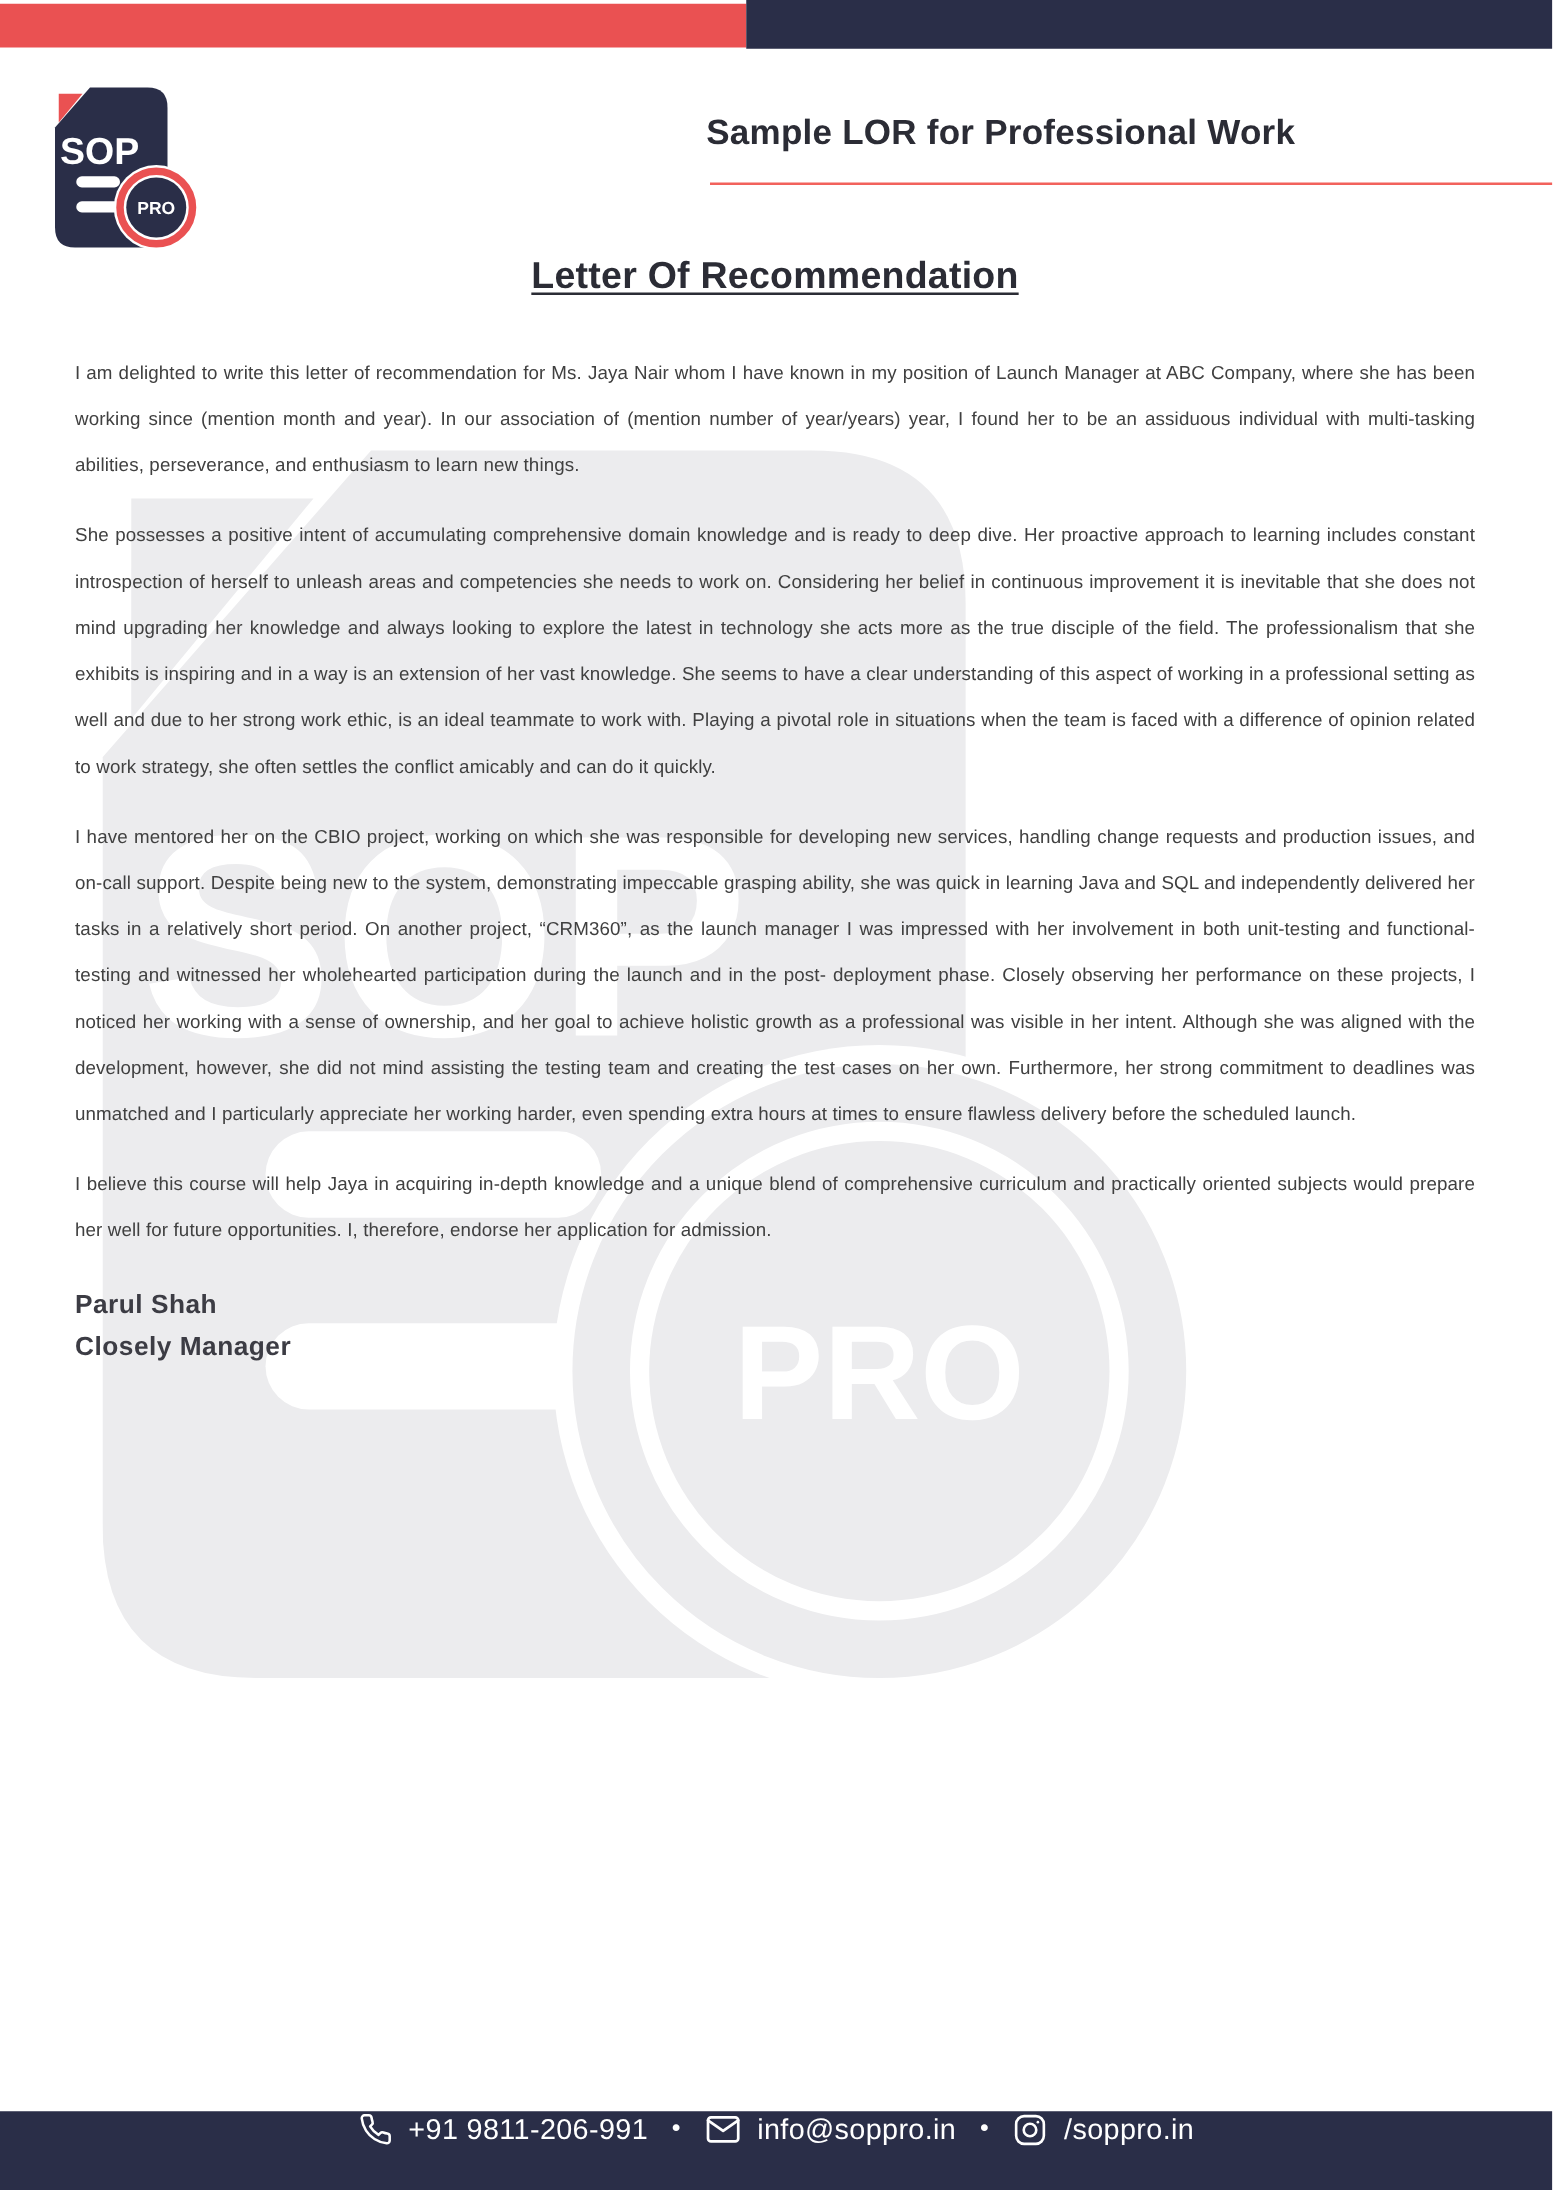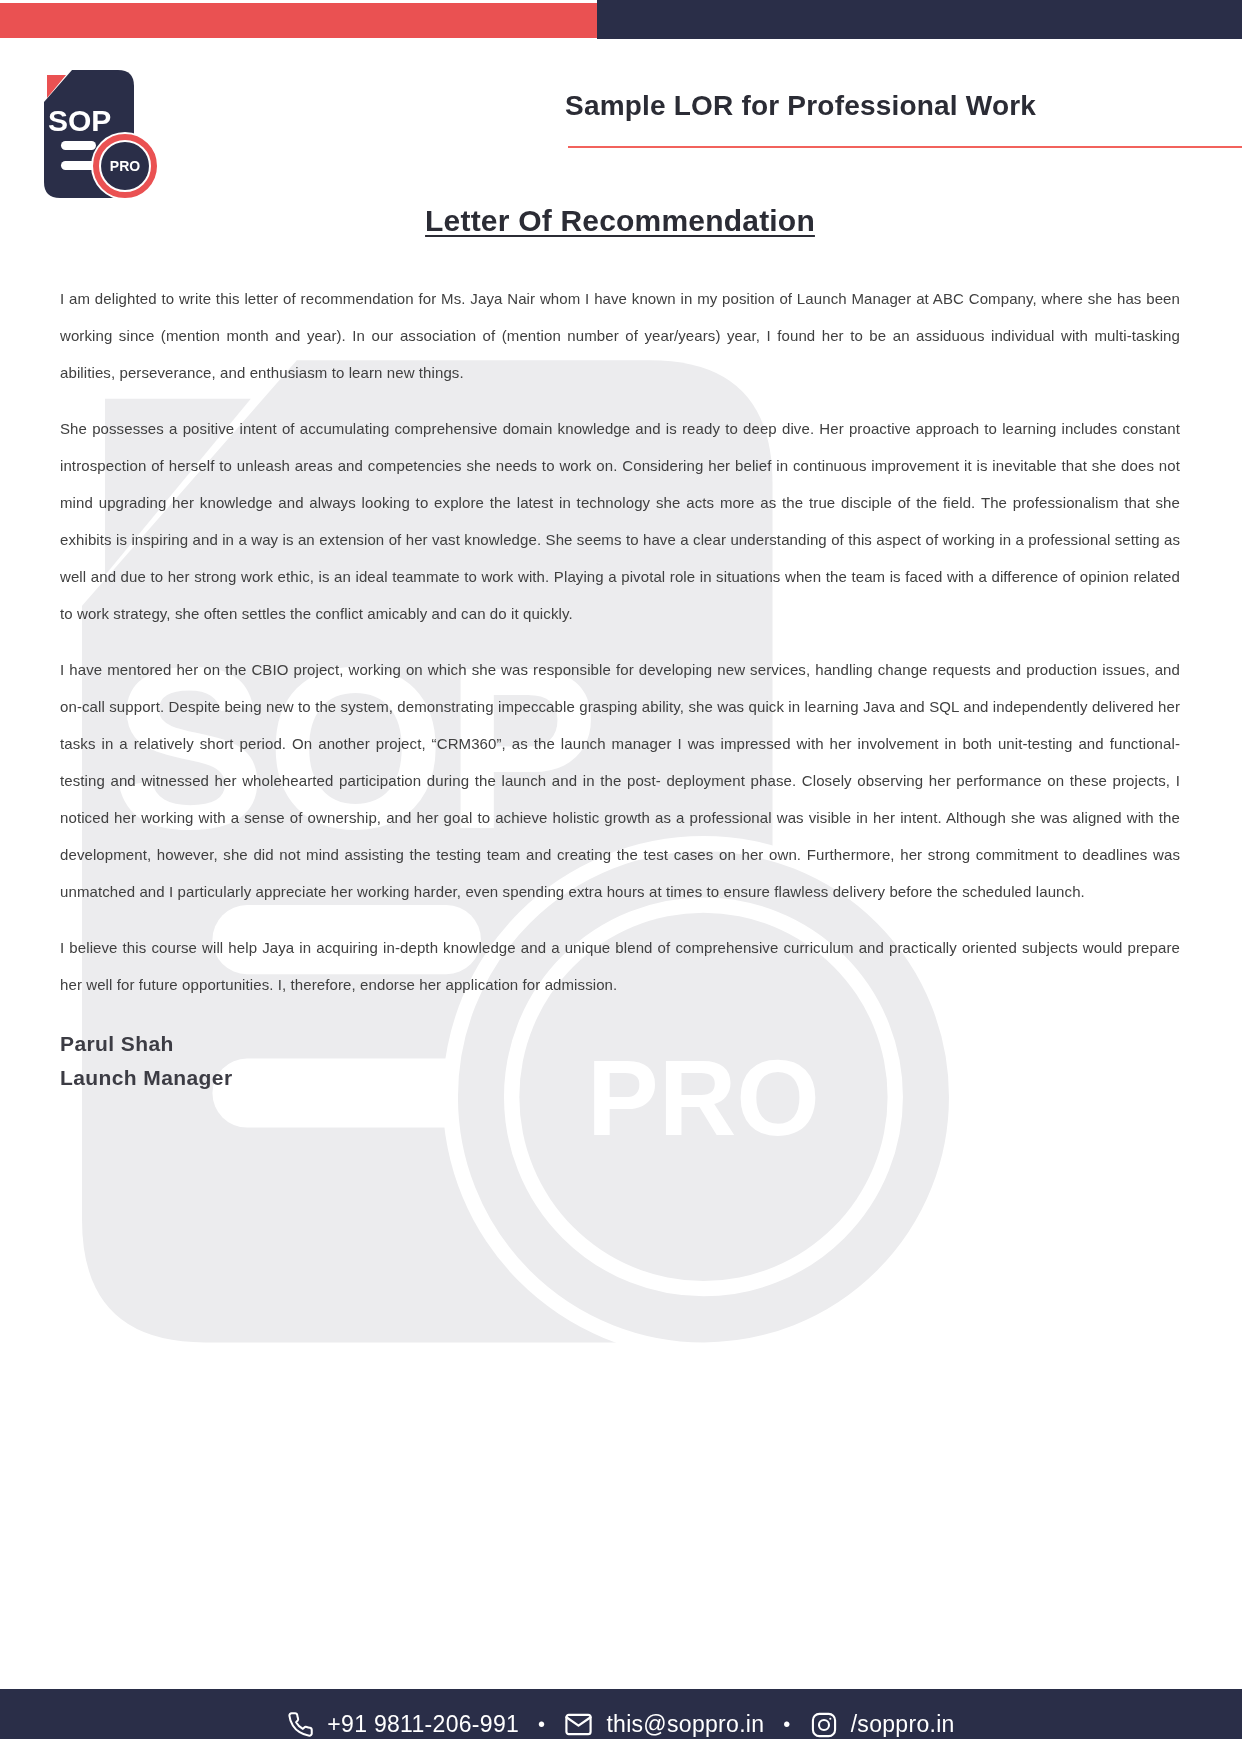--- a/index.html
+++ b/index.html
@@ -53,23 +53,23 @@
   .para {
     font-size: 15px; line-height: 37px; color: #404040;
     text-align: justify; letter-spacing: 0.1px;
     margin-bottom: 19px;
   }
   .signature { margin-top: 24px; font-size: 21px; line-height: 34px; color: #3c3c44; letter-spacing: 0.4px; font-weight: bold; }
   .signature div { margin-bottom: 0; }
 
   
   .footer-bar {
-    position: absolute; left: 0; top: 1689px; width: 100%; height: 50px;
+    position: absolute; left: 0; top: 1689px; width: 100%; height: 63px;
     background: #2a2e48; color: #ffffff;
-    display: flex; align-items: flex-end; justify-content: center;
+    display: flex; align-items: flex-start; justify-content: center;
   }
   .footer-inner { display: flex; align-items: center; gap: 13px; font-size: 23px; font-weight: 500; letter-spacing: 0.3px; }
   .footer-inner .sep { font-size: 20px; padding: 0 6px; }
   .footer-icon { display: inline-flex; align-items: center; }
   .footer-item { display: inline-flex; align-items: center; gap: 13px; }
 </style>
 </head>
 <body>
 
 <div class="page">
@@ -113,21 +113,21 @@
   <div class="content">
     <div class="letter-heading">Letter Of Recommendation</div>
 
     <p class="para">I am delighted to write this letter of recommendation for Ms. Jaya Nair whom I have known in my position of Launch Manager at ABC Company, where she has been working since (mention month and year). In our association of (mention number of year/years) year, I found her to be an assiduous individual with multi-tasking abilities, perseverance, and enthusiasm to learn new things.</p>
     <p class="para">She possesses a positive intent of accumulating comprehensive domain knowledge and is ready to deep dive. Her proactive approach to learning includes constant introspection of herself to unleash areas and competencies she needs to work on. Considering her belief in continuous improvement it is inevitable that she does not mind upgrading her knowledge and always looking to explore the latest in technology she acts more as the true disciple of the field. The professionalism that she exhibits is inspiring and in a way is an extension of her vast knowledge. She seems to have a clear understanding of this aspect of working in a professional setting as well and due to her strong work ethic, is an ideal teammate to work with. Playing a pivotal role in situations when the team is faced with a difference of opinion related to work strategy, she often settles the conflict amicably and can do it quickly.</p>
     <p class="para">I have mentored her on the CBIO project, working on which she was responsible for developing new services, handling change requests and production issues, and on-call support. Despite being new to the system, demonstrating impeccable grasping ability, she was quick in learning Java and SQL and independently delivered her tasks in a relatively short period. On another project, “CRM360”, as the launch manager I was impressed with her involvement in both unit-testing and functional-testing and witnessed her wholehearted participation during the launch and in the post- deployment phase. Closely observing her performance on these projects, I noticed her working with a sense of ownership, and her goal to achieve holistic growth as a professional was visible in her intent. Although she was aligned with the development, however, she did not mind assisting the testing team and creating the test cases on her own. Furthermore, her strong commitment to deadlines was unmatched and I particularly appreciate her working harder, even spending extra hours at times to ensure flawless delivery before the scheduled launch.</p>
     <p class="para">I believe this course will help Jaya in acquiring in-depth knowledge and a unique blend of comprehensive curriculum and practically oriented subjects would prepare her well for future opportunities. I, therefore, endorse her application for admission.</p>
 
     <div class="signature">
       <div>Parul Shah</div>
-      <div>Launch Manager</div>
+      <div>Closely Manager</div>
     </div>
   </div>
 
   <div class="footer-bar">
     <div class="footer-inner">
       <span class="footer-item">
         <span class="footer-icon">
           <svg width="27" height="27" viewBox="0 0 24 24" fill="none" stroke="#ffffff" stroke-width="1.8" stroke-linecap="round" stroke-linejoin="round">
             <path d="M22 16.92v3a2 2 0 0 1-2.18 2 19.79 19.79 0 0 1-8.63-3.07 19.5 19.5 0 0 1-6-6 19.79 19.79 0 0 1-3.07-8.67A2 2 0 0 1 4.11 2h3a2 2 0 0 1 2 1.72 12.84 12.84 0 0 0 .7 2.81 2 2 0 0 1-.45 2.11L8.09 9.91a16 16 0 0 0 6 6l1.27-1.27a2 2 0 0 1 2.11-.45 12.84 12.84 0 0 0 2.81.7A2 2 0 0 1 22 16.92z"></path>
           </svg>
@@ -137,21 +137,21 @@
 
       <span class="sep">•</span>
 
       <span class="footer-item">
         <span class="footer-icon">
           <svg width="29" height="29" viewBox="0 0 24 24" fill="none" stroke="#ffffff" stroke-width="1.8" stroke-linecap="round" stroke-linejoin="round">
             <rect x="2" y="4" width="20" height="16" rx="2"></rect>
             <polyline points="22,6 12,13 2,6"></polyline>
           </svg>
         </span>
-        <span>this@soppro.in</span>
+        <span>info@soppro.in</span>
       </span>
 
       <span class="sep">•</span>
 
       <span class="footer-item">
         <span class="footer-icon">
           <svg width="28" height="28" viewBox="0 0 24 24" fill="none" stroke="#ffffff" stroke-width="1.8" stroke-linecap="round" stroke-linejoin="round">
             <rect x="2.5" y="2.5" width="19" height="19" rx="5.5"></rect>
             <circle cx="12" cy="12" r="4.3"></circle>
             <circle cx="17.4" cy="6.6" r="0.9" fill="#ffffff" stroke="none"></circle>

